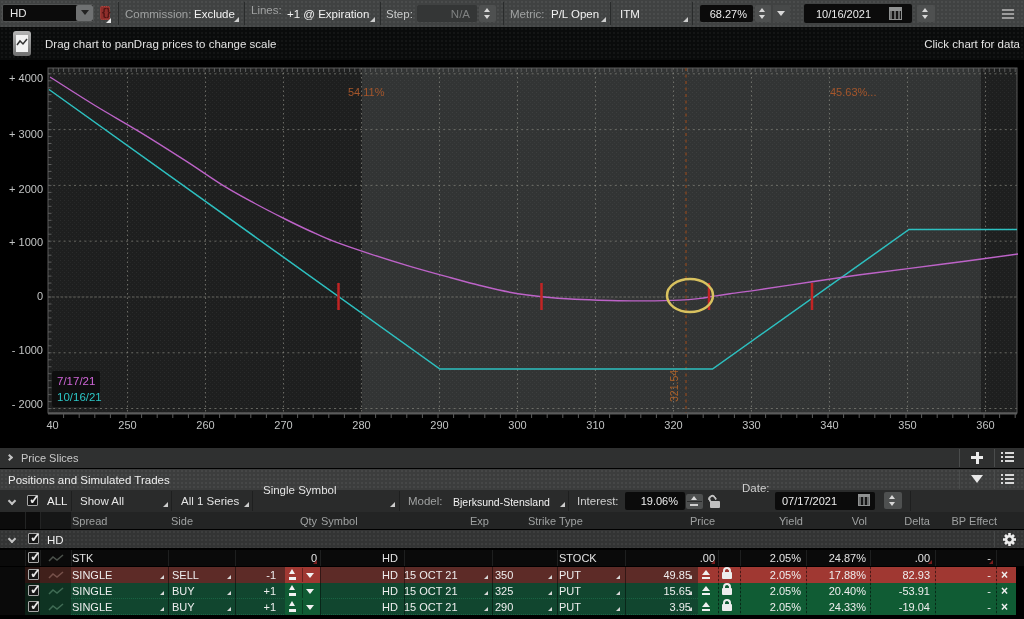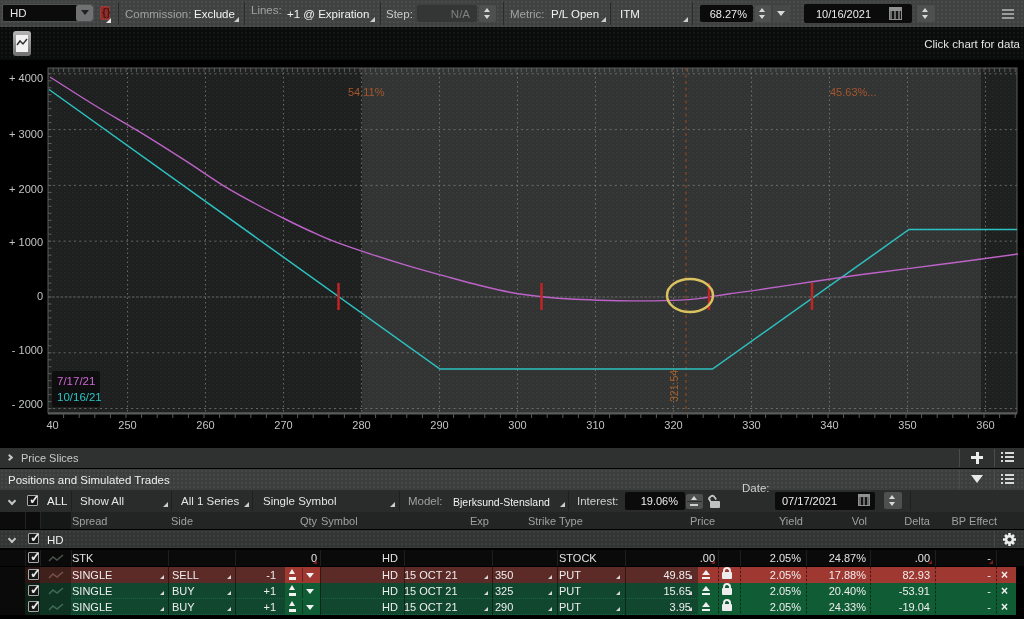--- a/index.html
+++ b/index.html
@@ -78,20 +78,21 @@
 
 <div class="t" style="left:1002px;top:9px;width:12px;height:2px;background:#9b9b9b;box-shadow:0 4px 0 #9b9b9b,0 8px 0 #9b9b9b"></div>
 
 <div class="t" style="left:0;top:27px;width:1024px;height:33px;background:#0a0b0b"></div>
 <div class="dot" style="left:0;top:27px;width:1024px;height:33px;background-image:radial-gradient(rgba(255,255,255,.04) 1px,transparent 1.1px)"></div>
 <div class="t" style="left:13px;top:31px;width:18px;height:25px;border-radius:3px;background:linear-gradient(#b5b5b5,#6f6f6f)"></div>
 <div class="t" style="left:16px;top:35px;width:12px;height:17px;background:#f2f2f2"></div>
 <svg class="t" style="left:16px;top:35px" width="12" height="17">
       <polyline points="1,10 4,6 7,9 11,4" stroke="#333" stroke-width="1.5" fill="none"></polyline>
     </svg>
+<span class="t" style="left:45px;top:38px;font-size:11.5px;color:#e4e4e4">Drag chart to panDrag prices to change scale</span>
 <span class="t" style="right:4px;top:38px;font-size:11.5px;color:#e4e4e4">Click chart for data</span>
 
 <svg class="t" style="left:0;top:60px" width="1024" height="386" viewBox="0 0 1024 386">
 <defs>
 <pattern id="dots" width="4" height="4" patternUnits="userSpaceOnUse">
 <rect x="0" y="0" width="1" height="1" fill="rgba(255,255,255,0.055)"></rect>
 <rect x="2" y="2" width="1" height="1" fill="rgba(255,255,255,0.035)"></rect>
 </pattern>
 </defs>
 <rect x="0" y="0" width="1024" height="386" fill="#000"></rect>
@@ -501,21 +502,21 @@
 <div class="chev" style="left:9px;top:498px"></div>
 <div class="cb" style="left:27px;top:495px"></div>
 <span class="t wb" style="left:47px;top:495px;font-size:11.5px">ALL</span>
 <div class="sep" style="left:71px;top:491px;height:20px;background:#1e1f1f"></div>
 <span class="t" style="left:80px;top:495px;font-size:11.5px;color:#e4e4e4">Show All</span>
 <div class="ca" style="left:163px;top:502px"></div>
 <div class="sep" style="left:171px;top:491px;height:20px;background:#1e1f1f"></div>
 <span class="t" style="left:181px;top:495px;font-size:11.5px;color:#e4e4e4">All 1 Series</span>
 <div class="ca" style="left:244px;top:502px"></div>
 <div class="sep" style="left:252px;top:491px;height:20px;background:#1e1f1f"></div>
-<span class="t" style="left:263px;top:495px;font-size:11.5px;color:#e4e4e4">Single Symbol</span>
+<span class="t" style="left:263px;top:484px;font-size:11.5px;color:#e4e4e4">Single Symbol</span>
 <div class="ca" style="left:390px;top:502px"></div>
 <div class="sep" style="left:399px;top:491px;height:20px;background:#1e1f1f"></div>
 <span class="t gray" style="left:408px;top:495px;font-size:11.5px">Model:</span>
 <span class="t wb" style="left:453px;top:496px;font-size:10.5px">Bjerksund-Stensland</span>
 <div class="ca" style="left:560px;top:502px"></div>
 <div class="sep" style="left:568px;top:491px;height:20px;background:#1e1f1f"></div>
 <span class="t" style="left:577px;top:495px;font-size:11.5px;color:#cfcfcf">Interest:</span>
 <div class="inp" style="left:625px;top:492px;width:60px;height:18px"></div>
 <span class="rt" style="left:578px;top:495px;width:100px;font-size:11px;color:#ececec">19.06%</span>
 <div class="btn" style="left:686px;top:494px;width:17px;height:15px"></div>

